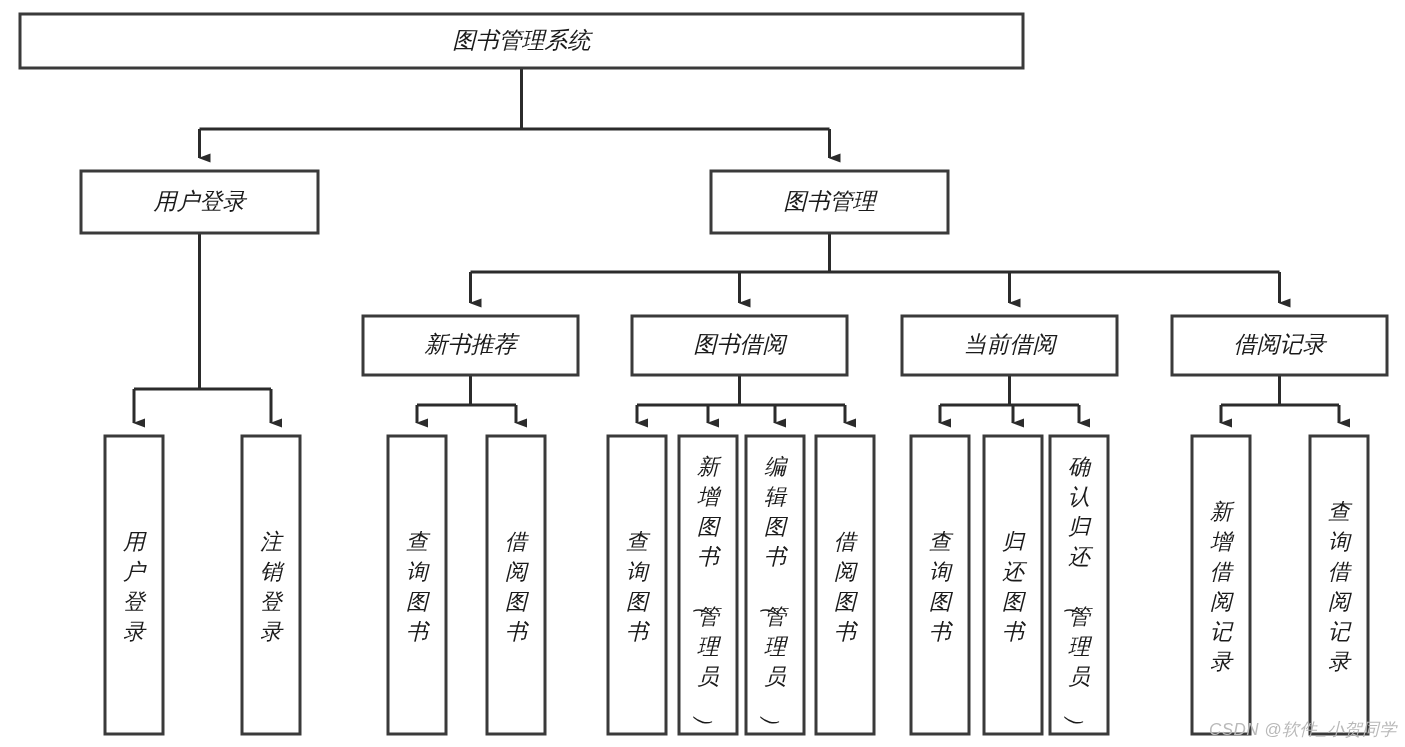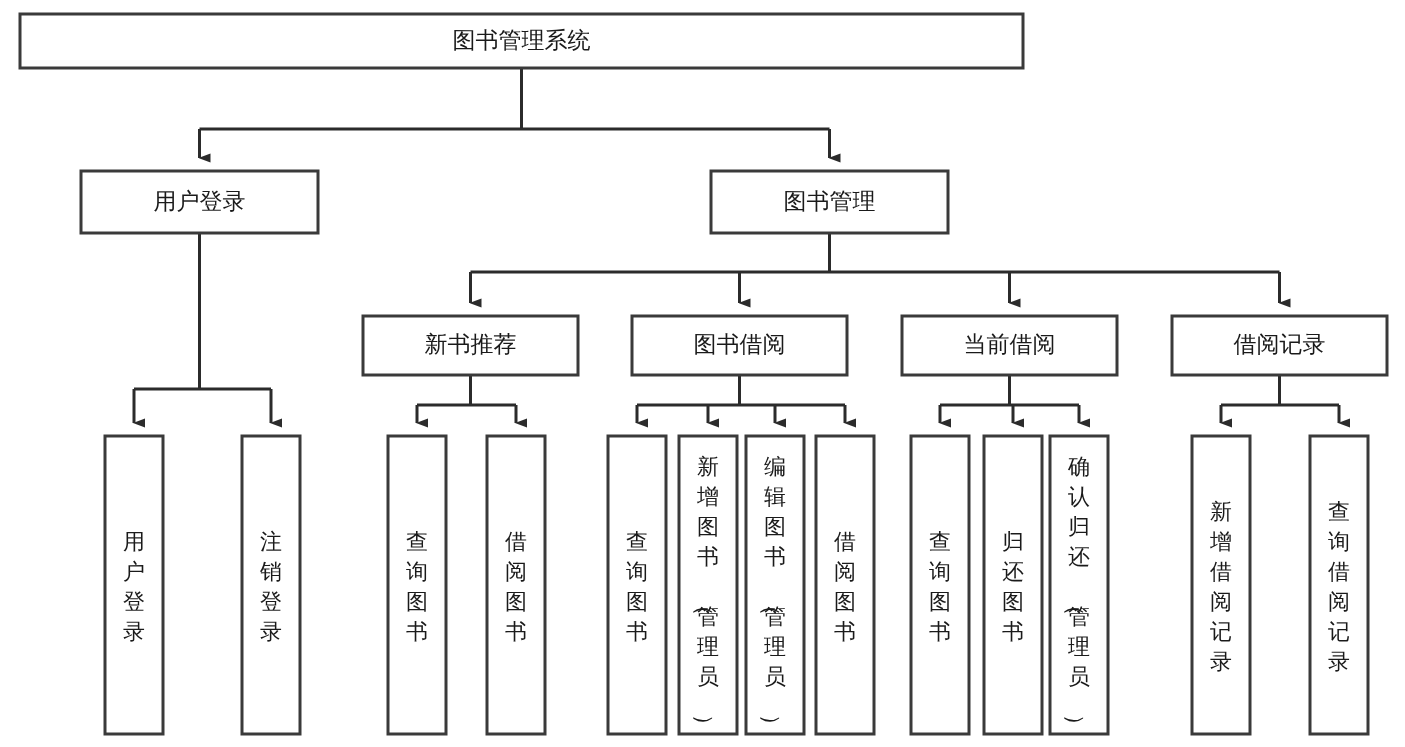--- a/index.html
+++ b/index.html
@@ -11,20 +11,21 @@
     width: 1405px;
     height: 747px;
     font-family: "Liberation Sans", "DejaVu Sans", sans-serif;
     overflow: hidden;
     position: relative;
   }
   #diagram-root {
     position: relative;
     width: 1405px;
     height: 747px;
+    font-style: italic;
   }
   svg.diagram-canvas {
     position: absolute;
     left: 0;
     top: 0;
     width: 1405px;
     height: 747px;
     display: block;
   }
   .node-box {
@@ -216,13 +217,14 @@
           <text class="node-label-v"><tspan x="1221" y="519">新</tspan><tspan x="1221" y="549">增</tspan><tspan x="1221" y="579">借</tspan><tspan x="1221" y="609">阅</tspan><tspan x="1221" y="639">记</tspan><tspan x="1221" y="669">录</tspan></text>
         </g>
         <g>
           <rect class="node-box" x="1310" y="436" width="58" height="298"></rect>
           <text class="node-label-v"><tspan x="1339" y="519">查</tspan><tspan x="1339" y="549">询</tspan><tspan x="1339" y="579">借</tspan><tspan x="1339" y="609">阅</tspan><tspan x="1339" y="639">记</tspan><tspan x="1339" y="669">录</tspan></text>
         </g>
       </g>
 
   </svg>
 
+  <div class="watermark">CSDN @软件_小贺同学</div>
 </div>
 
 </body></html>

